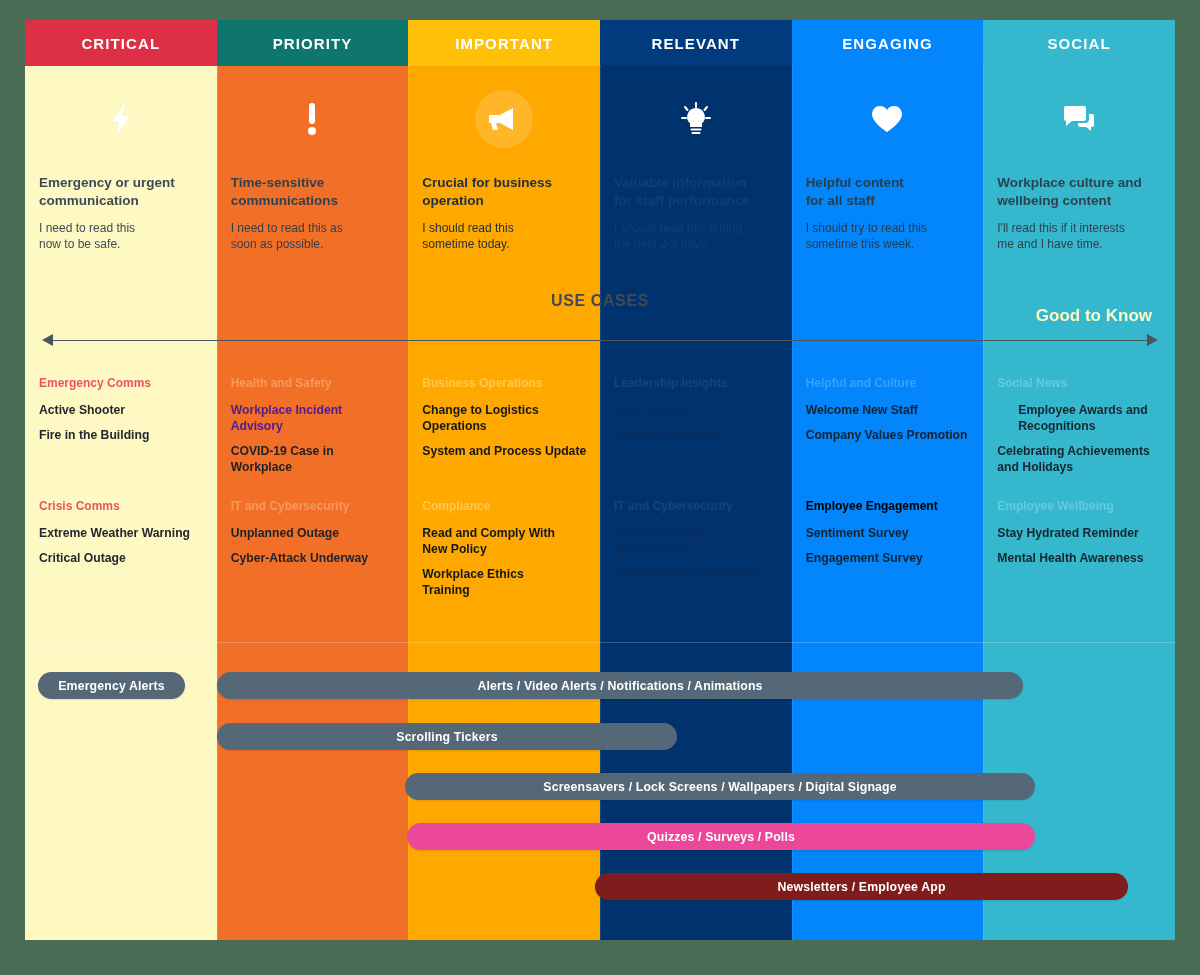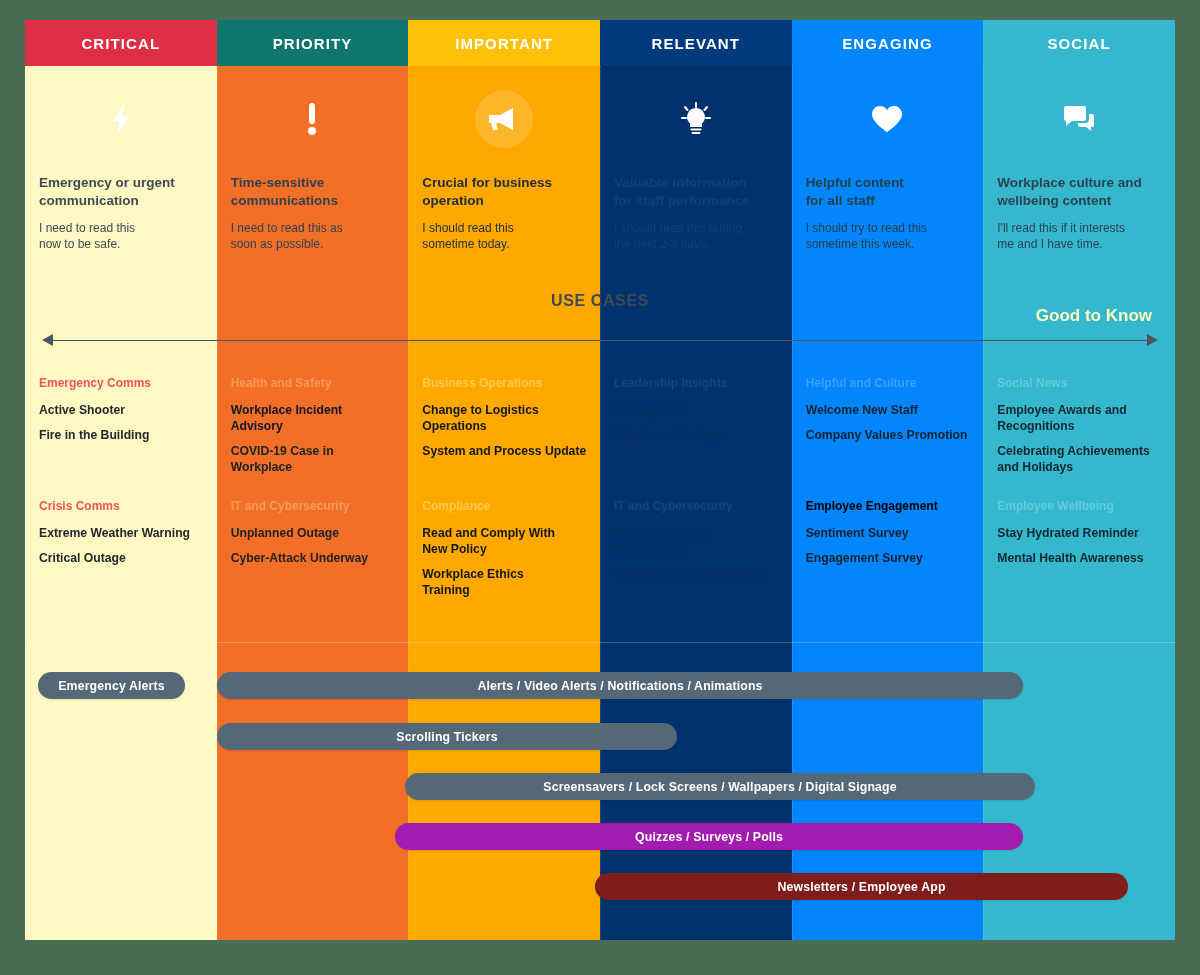--- a/index.html
+++ b/index.html
@@ -230,21 +230,21 @@
         </div>
         <div class="desc-title" style="color: rgb(51, 64, 77);">Time-sensitive
 communications</div>
         <div class="desc-sub" style="color: rgb(51, 64, 77);">I need to read this as
 soon as possible.</div>
       </div>
       <div class="col-arrow"></div>
       <div class="col-list">
         <div class="group g1">
           <div class="group-title" style="color: rgb(247, 154, 92);">Health and Safety</div>
-          <div class="use-item" style="color: #0f172a;">Workplace Incident
+          <div class="use-item" style="color: #4c1d95;">Workplace Incident
 Advisory</div>
           <div class="use-item" style="color: rgb(29, 34, 39);">COVID-19 Case in
 Workplace</div>
         </div>
         <div class="group g2">
           <div class="group-title" style="color: rgb(247, 154, 92);">IT and Cybersecurity</div>
           <div class="use-item" style="color: rgb(29, 34, 39);">Unplanned Outage</div>
           <div class="use-item" style="color: rgb(29, 34, 39);">Cyber-Attack Underway</div>
         </div>
       </div>
@@ -358,21 +358,21 @@
         </div>
         <div class="desc-title" style="color: rgb(43, 67, 81);">Workplace culture and
 wellbeing content</div>
         <div class="desc-sub" style="color: rgb(43, 67, 81);">I'll read this if it interests
 me and I have time.</div>
       </div>
       <div class="col-arrow"></div>
       <div class="col-list">
         <div class="group g1">
           <div class="group-title" style="color: rgb(99, 203, 219);">Social News</div>
-          <div class="use-item" style="color: rgb(22, 38, 47);">Employee Awards and
+          <div class="use-item" style="color: rgb(22, 38, 47); margin-left: 21px;">Employee Awards and
 Recognitions</div>
           <div class="use-item" style="color: rgb(22, 38, 47);">Celebrating Achievements
 and Holidays</div>
         </div>
         <div class="group g2">
           <div class="group-title" style="color: rgb(99, 203, 219);">Employee Wellbeing</div>
           <div class="use-item" style="color: rgb(22, 38, 47);">Stay Hydrated Reminder</div>
           <div class="use-item" style="color: rgb(22, 38, 47);">Mental Health Awareness</div>
         </div>
       </div>
@@ -382,21 +382,21 @@
     <div class="axis-label" id="lbl-left">Mission Critical</div>
     <div class="axis-label" id="lbl-mid">USE CASES</div>
     <div class="axis-label" id="lbl-right">Good to Know</div>
     <div class="arrow-line"></div>
     <div class="arrow-head left"></div>
     <div class="arrow-head right"></div>
   <div class="pill" style="left: 13px; width: 147px; top: 652px; background: rgb(85, 104, 119);">Emergency Alerts</div>
       <div class="pill" style="left: 192px; width: 806px; top: 652px; background: rgb(85, 104, 119);">Alerts / Video Alerts / Notifications / Animations</div>
       <div class="pill" style="left: 192px; width: 460px; top: 703px; background: rgb(85, 104, 119);">Scrolling Tickers</div>
       <div class="pill" style="left: 380px; width: 630px; top: 753px; background: rgb(85, 104, 119);">Screensavers / Lock Screens / Wallpapers / Digital Signage</div>
-      <div class="pill" style="left: 370px; width: 628px; top: 803px; background: #a21caf;">Quizzes / Surveys / Polls</div>
+      <div class="pill" style="left: 382px; width: 628px; top: 803px; background: #ec4899;">Quizzes / Surveys / Polls</div>
       <div class="pill" style="left: 570px; width: 533px; top: 853px; background: #7f1d1d;">Newsletters / Employee App</div>
     </div>
   <div id="divider"></div>
 <div class="dotsep" style="left: 191.666px;"></div>
     <div class="dotsep" style="left: 383.332px;"></div>
     <div class="dotsep" style="left: 574.998px;"></div>
     <div class="dotsep" style="left: 766.664px;"></div>
     <div class="dotsep" style="left: 958.33px;"></div>
   </div>
 

